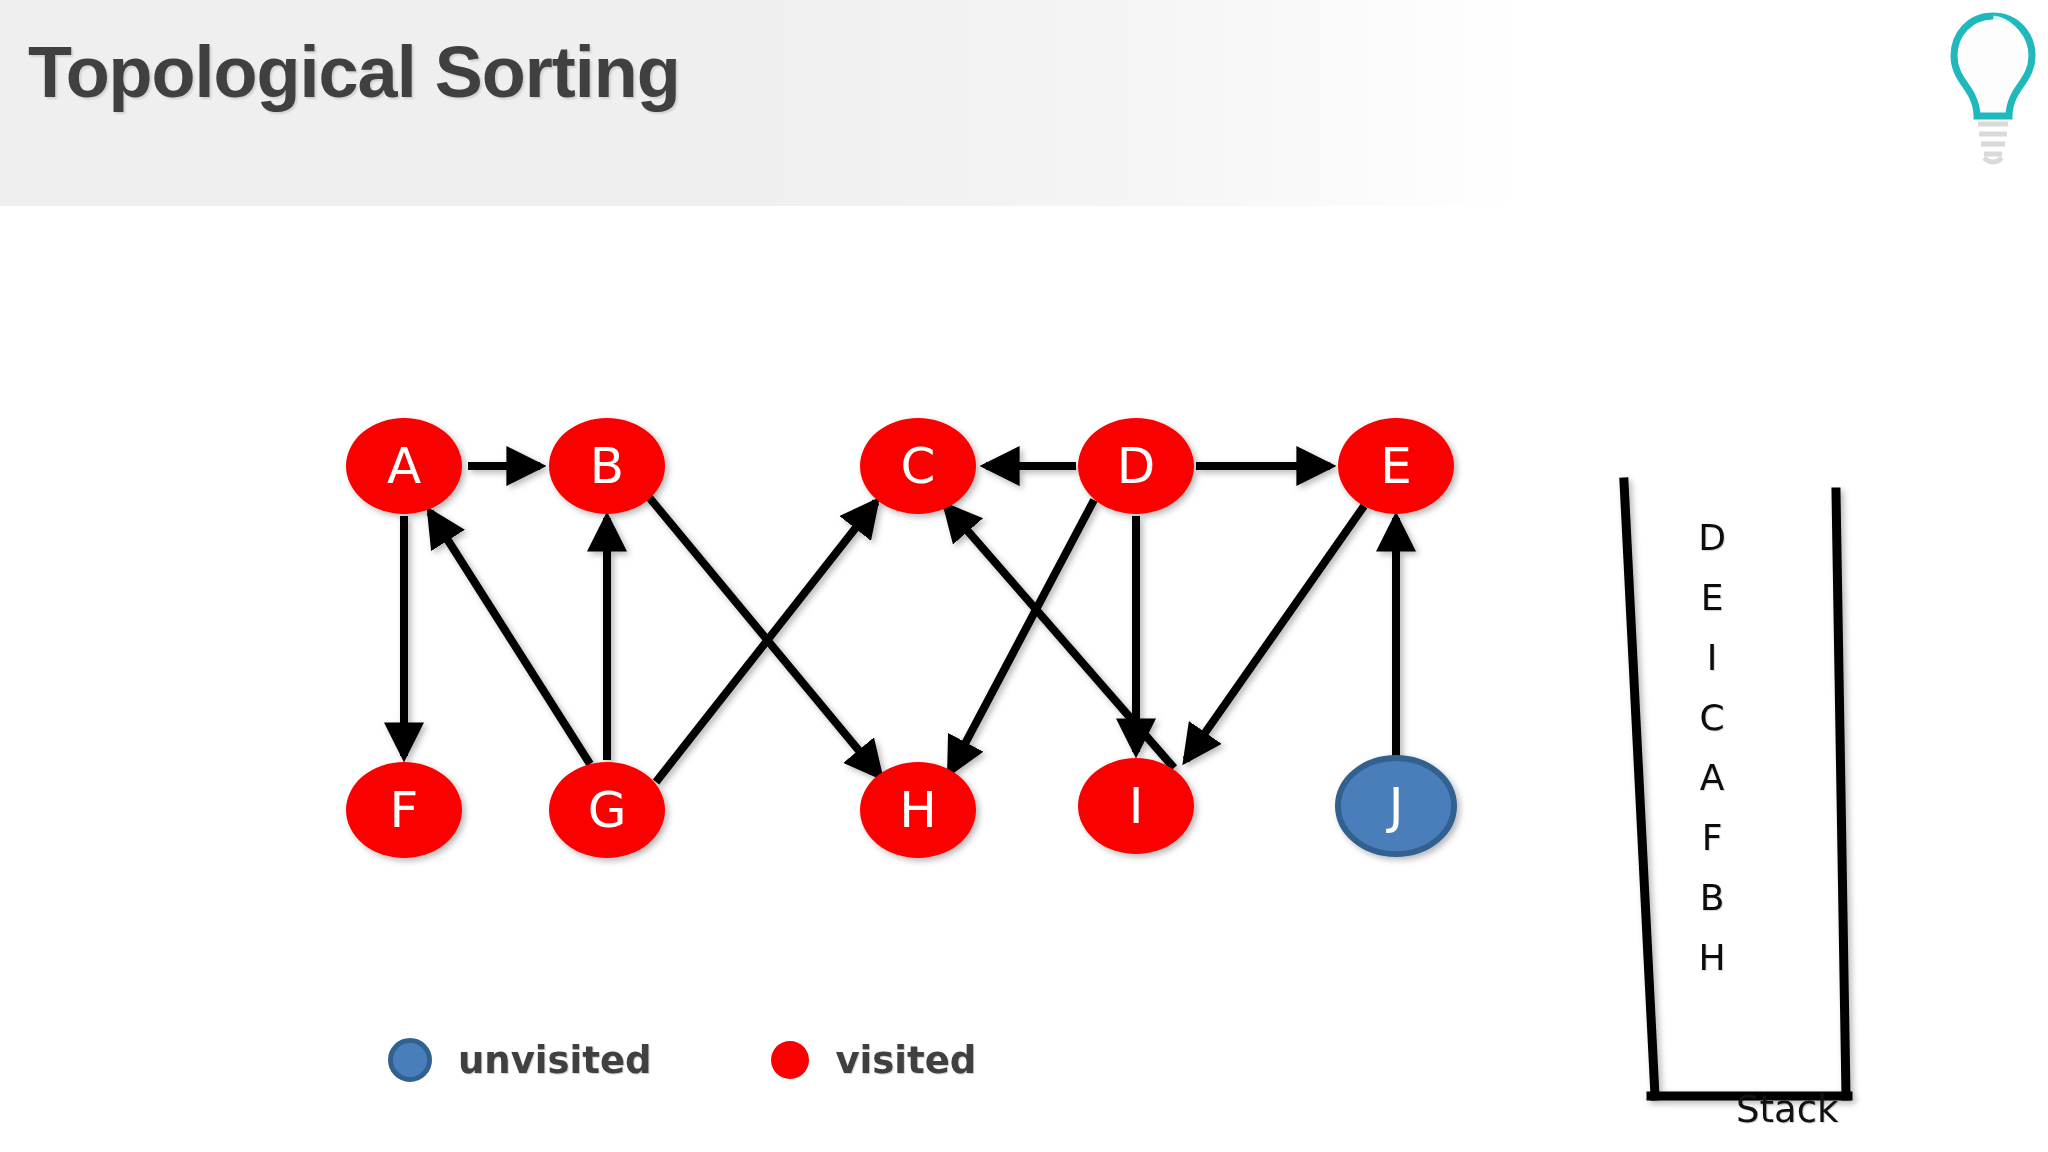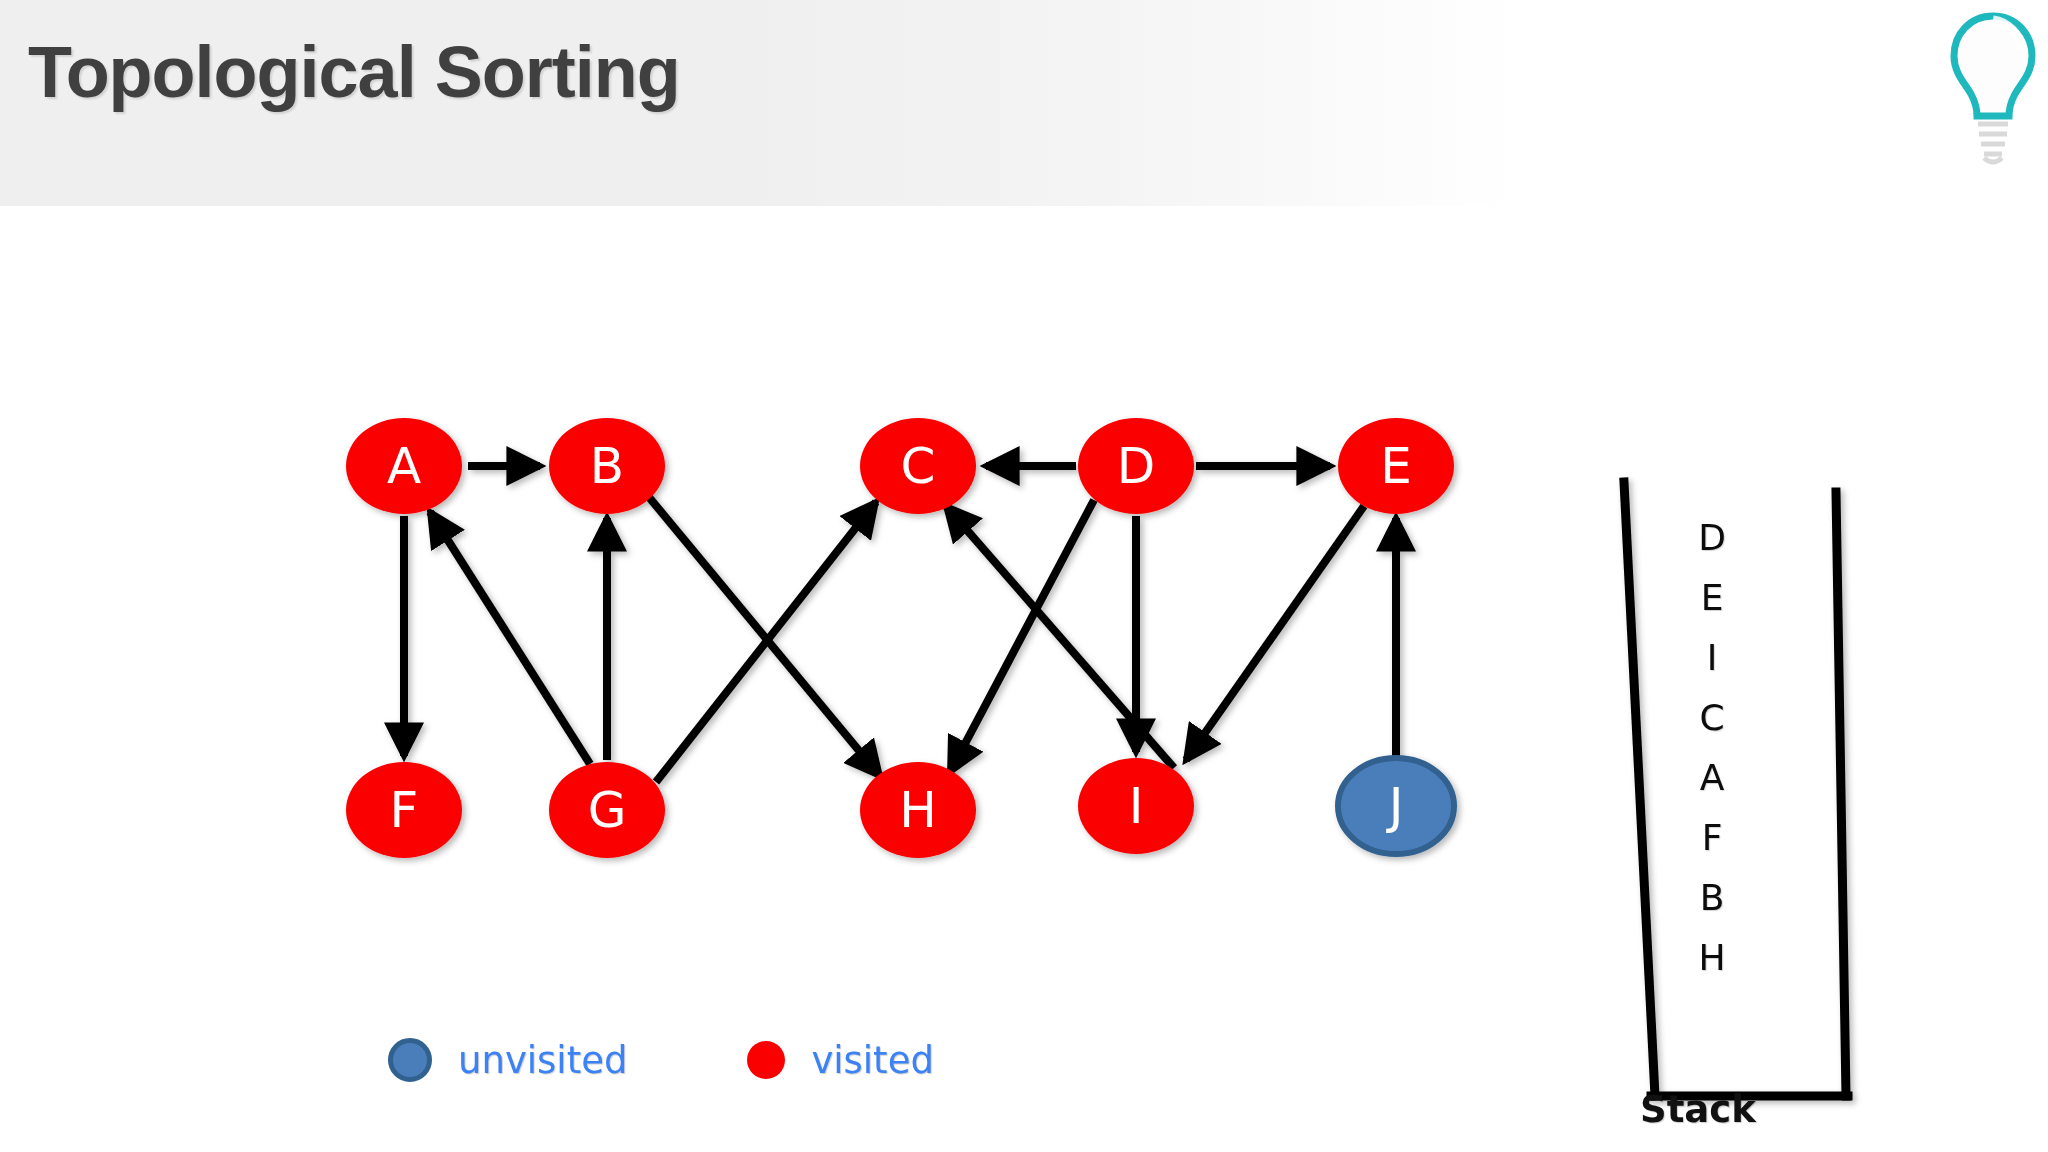--- a/index.html
+++ b/index.html
@@ -80,23 +80,24 @@
     width: 34px;
     height: 34px;
   }
   .legend-swatch.visited {
     background: #fa0000;
     width: 38px;
     height: 38px;
   }
   .legend-label {
     font-size: 37px;
-    color: #3b82f6;
+    color: #404040;
     font-family: "DejaVu Sans", sans-serif;
     text-shadow: 1px 1px 1px rgba(0,0,0,0.20);
+    font-weight: bold;
   }
 
   
   #stack-region {
     position: absolute;
     left: 1580px;
     top: 450px;
     width: 340px;
     height: 470px;
   }
@@ -112,27 +113,26 @@
   .stack-letter {
     font-size: 36px;
     color: #0c0c0c;
     line-height: 1;
     margin-bottom: 24px;
     font-family: "DejaVu Sans", sans-serif;
     text-shadow: 1px 1px 1px rgba(0,0,0,0.18);
   }
   #stack-label {
     position: absolute;
-    left: 1640px;
+    left: 1736px;
     top: 1088px;
     font-size: 37px;
     color: #111111;
     font-family: "DejaVu Sans", sans-serif;
     text-shadow: 1px 1px 1px rgba(0,0,0,0.20);
-    font-weight: bold;
   }
   .node-label {
     font-family: "DejaVu Sans", sans-serif;
   }
 </style>
 </head>
 <body>
 
 <div id="header-band"></div>
 <div id="page-title">Topological Sorting</div>

